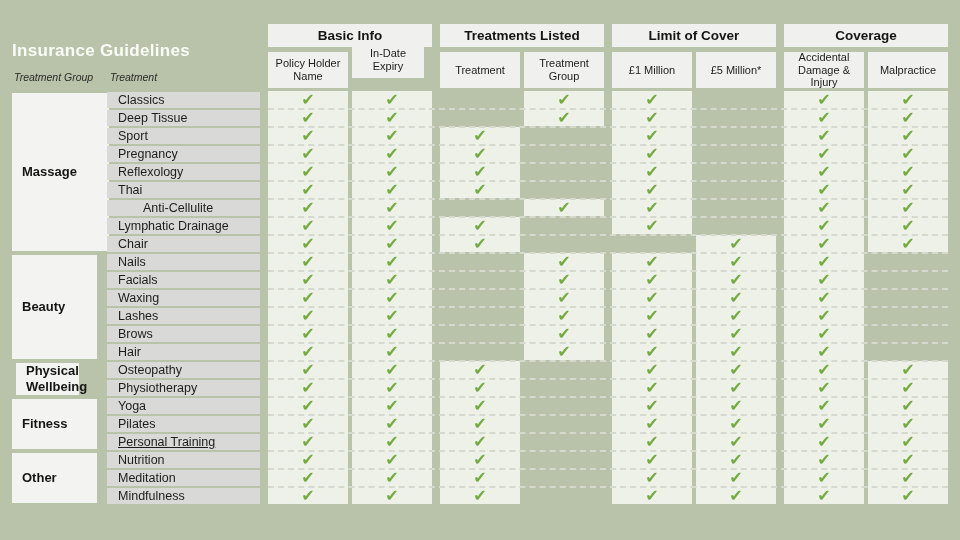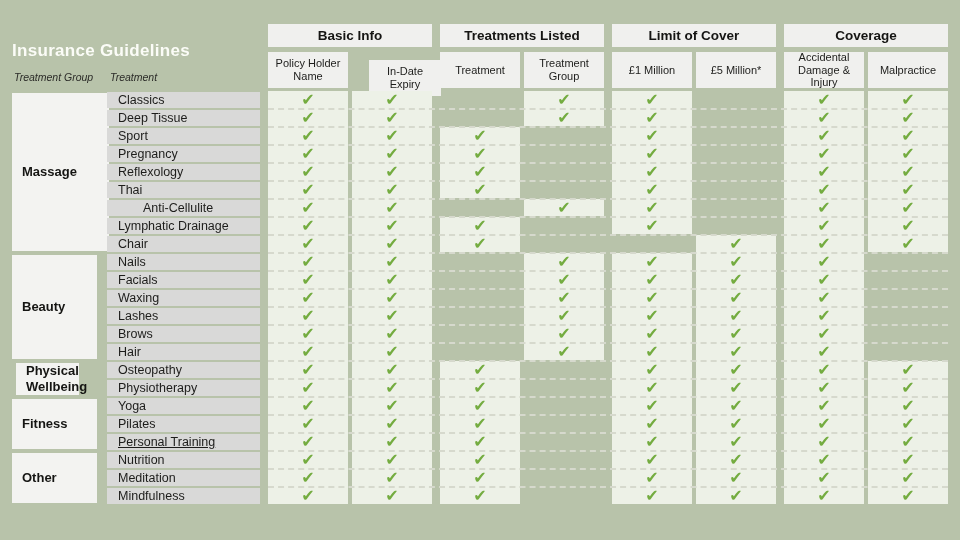--- a/index.html
+++ b/index.html
@@ -63,21 +63,21 @@
   <span class="axis-label" id="lbl-group">Treatment Group</span>
   <span class="axis-label" id="lbl-treatment">Treatment</span>
 
   <div id="table">
       <div class="abs colgroup-h" style="left: 268px; top: 24px; width: 164px; height: 23px;">
         <span>Basic Info</span>
       </div>
       <div class="abs colsub-h" style="left: 268px; top: 52px; width: 80px; height: 36px;">
         <span>Policy Holder Name</span>
       </div>
-      <div class="abs colsub-h" style="left: 352px; top: 60px; width: 72px; height: 36px; margin-left: 17px;">
+      <div class="abs colsub-h" style="left: 352px; top: 42px; width: 72px; height: 36px;">
         <span>In-Date Expiry</span>
       </div>
       <div class="abs colgroup-h" style="left: 440px; top: 24px; width: 164px; height: 23px;">
         <span>Treatments Listed</span>
       </div>
       <div class="abs colsub-h" style="left: 440px; top: 52px; width: 80px; height: 36px;">
         <span>Treatment</span>
       </div>
       <div class="abs colsub-h" style="left: 524px; top: 52px; width: 80px; height: 36px;">
         <span>Treatment Group</span>

